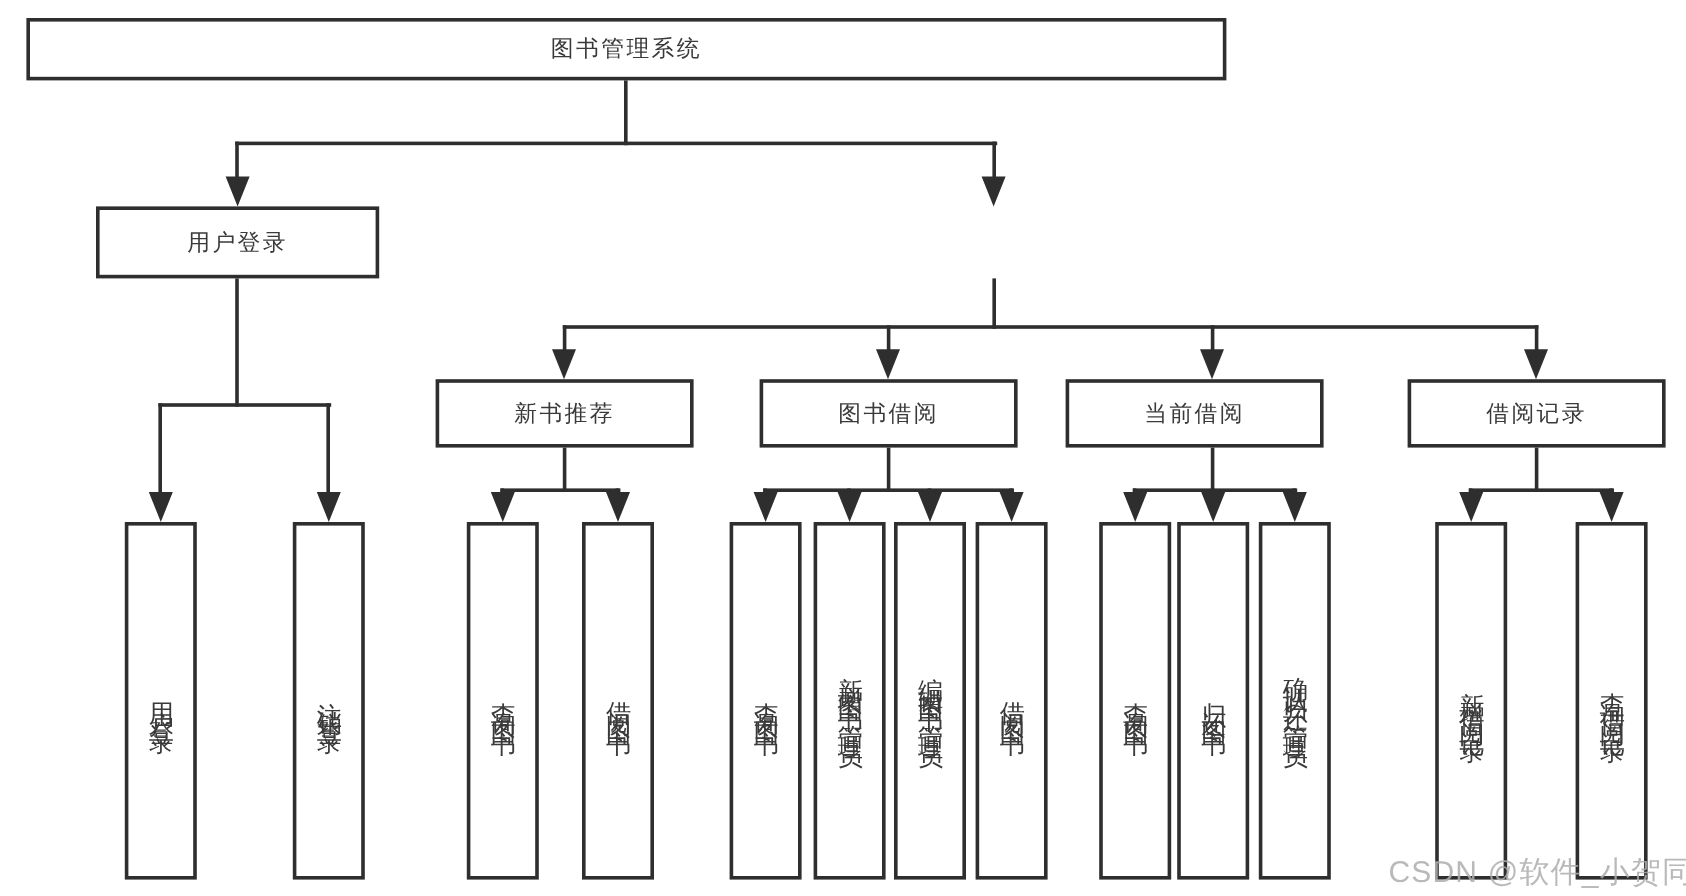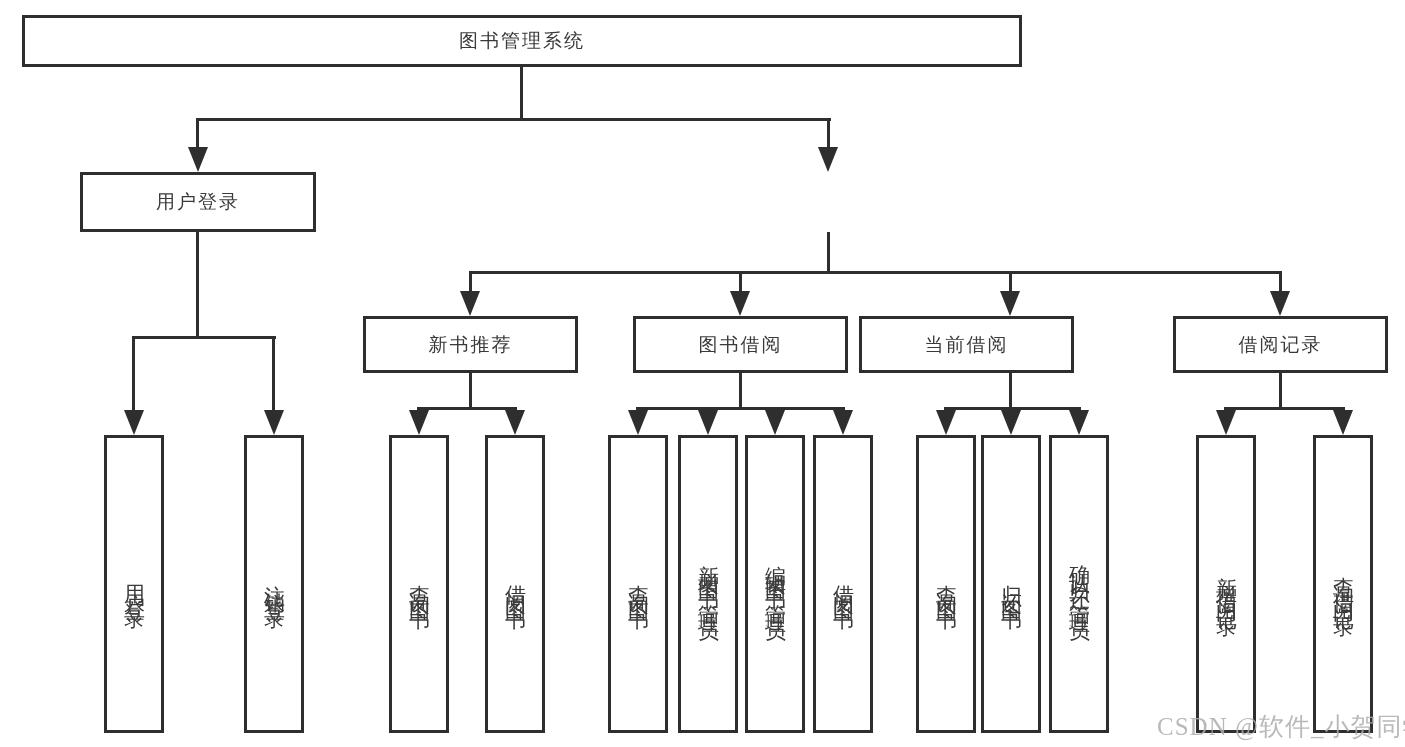--- a/index.html
+++ b/index.html
@@ -1,18 +1,18 @@
 <!DOCTYPE html>
 <html><head>
 <meta charset="utf-8">
 <style>
   html,body{margin:0;padding:0;background:#ffffff;}
   .stage{
     position:relative;width:1405px;height:747px;background:#ffffff;overflow:hidden;
-    font-family:Liberation Serif, serif;
+    font-family:Liberation Sans, sans-serif;
   }
   .node{
     position:absolute;background:#ffffff;border:3px solid #2e2e2e;box-sizing:border-box;
     display:flex;align-items:center;justify-content:center;color:#3a3a3a;
   }
   .hlabel{font-size:19px;letter-spacing:2px;white-space:nowrap;}
   .leaf{width:60px;height:298px;top:435px;}
   .vtext{
     writing-mode:vertical-rl;text-orientation:mixed;
     font-size:21px;letter-spacing:8px;line-height:1.1;white-space:nowrap;
@@ -65,21 +65,21 @@
   <div class="arrow" style="left:730px;top:291px"></div>
   <div class="arrow" style="left:1000px;top:291px"></div>
   <div class="arrow" style="left:1270px;top:291px"></div>
 
   <div class="node" style="left:633px;top:316px;width:215px;height:57px">
     <span class="hlabel">图书借阅</span>
   </div>
   <div class="node" style="left:363px;top:316px;width:215px;height:57px">
     <span class="hlabel">新书推荐</span>
   </div>
-  <div class="node" style="left:859px;top:316px;width:215px;height:57px">
+  <div class="node" style="left:888px;top:316px;width:215px;height:57px">
     <span class="hlabel">当前借阅</span>
   </div>
   <div class="node" style="left:1173px;top:316px;width:215px;height:57px">
     <span class="hlabel">借阅记录</span>
   </div>
 
   <div class="ln" style="left:469px;top:373px;width:3px;height:37px"></div>
   <div class="ln" style="left:417px;top:407px;width:100px;height:3px"></div>
   <div class="ln" style="left:417px;top:407px;width:3px;height:9px"></div>
   <div class="ln" style="left:513px;top:407px;width:3px;height:9px"></div>

